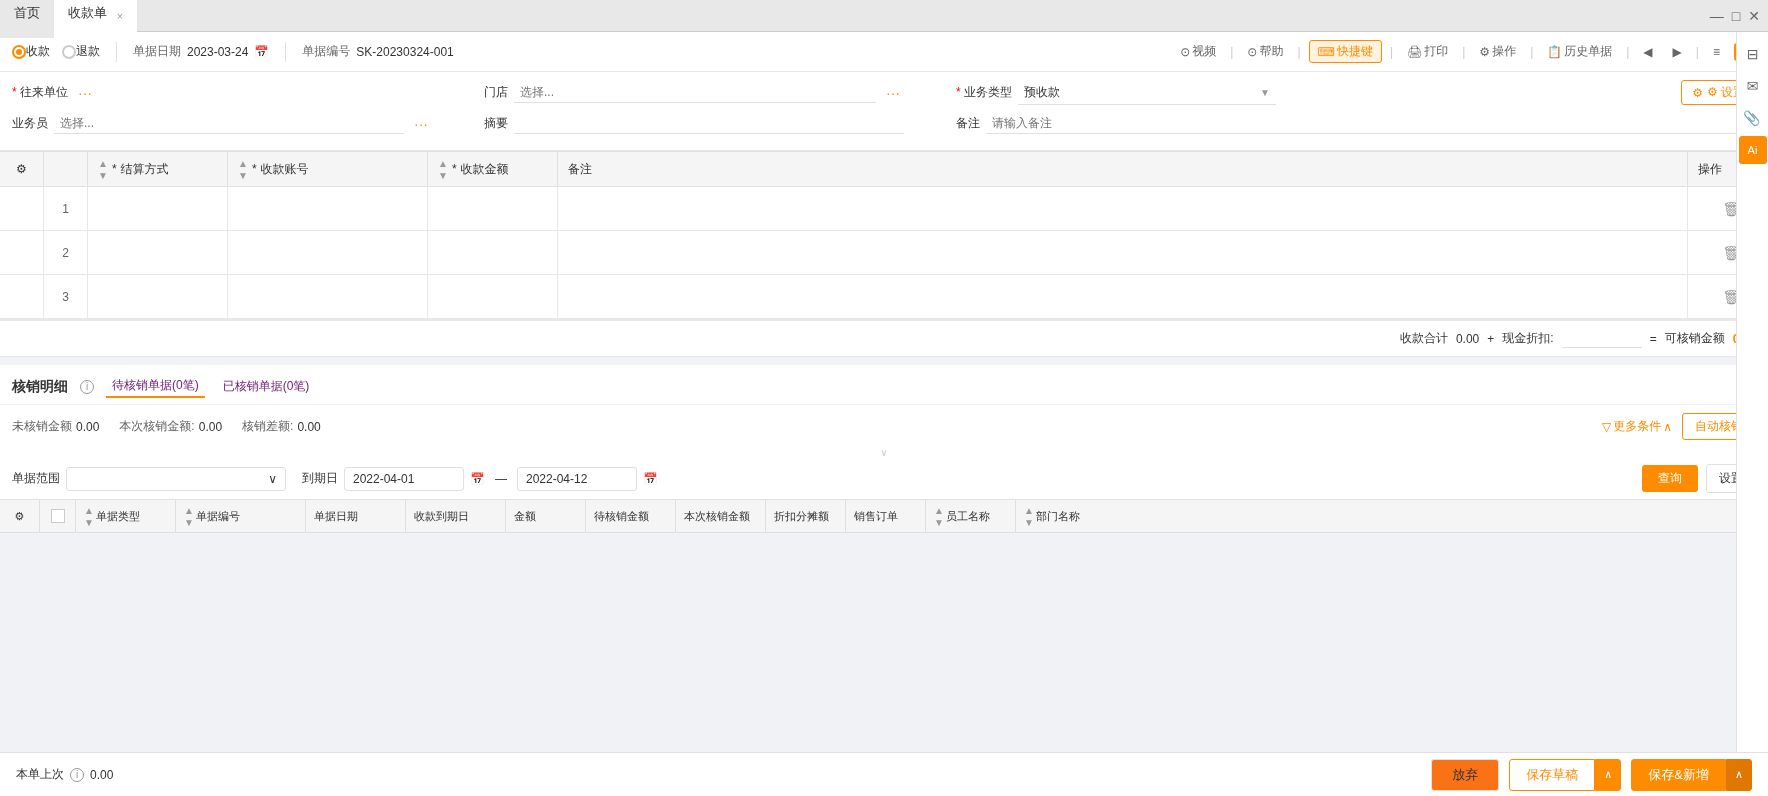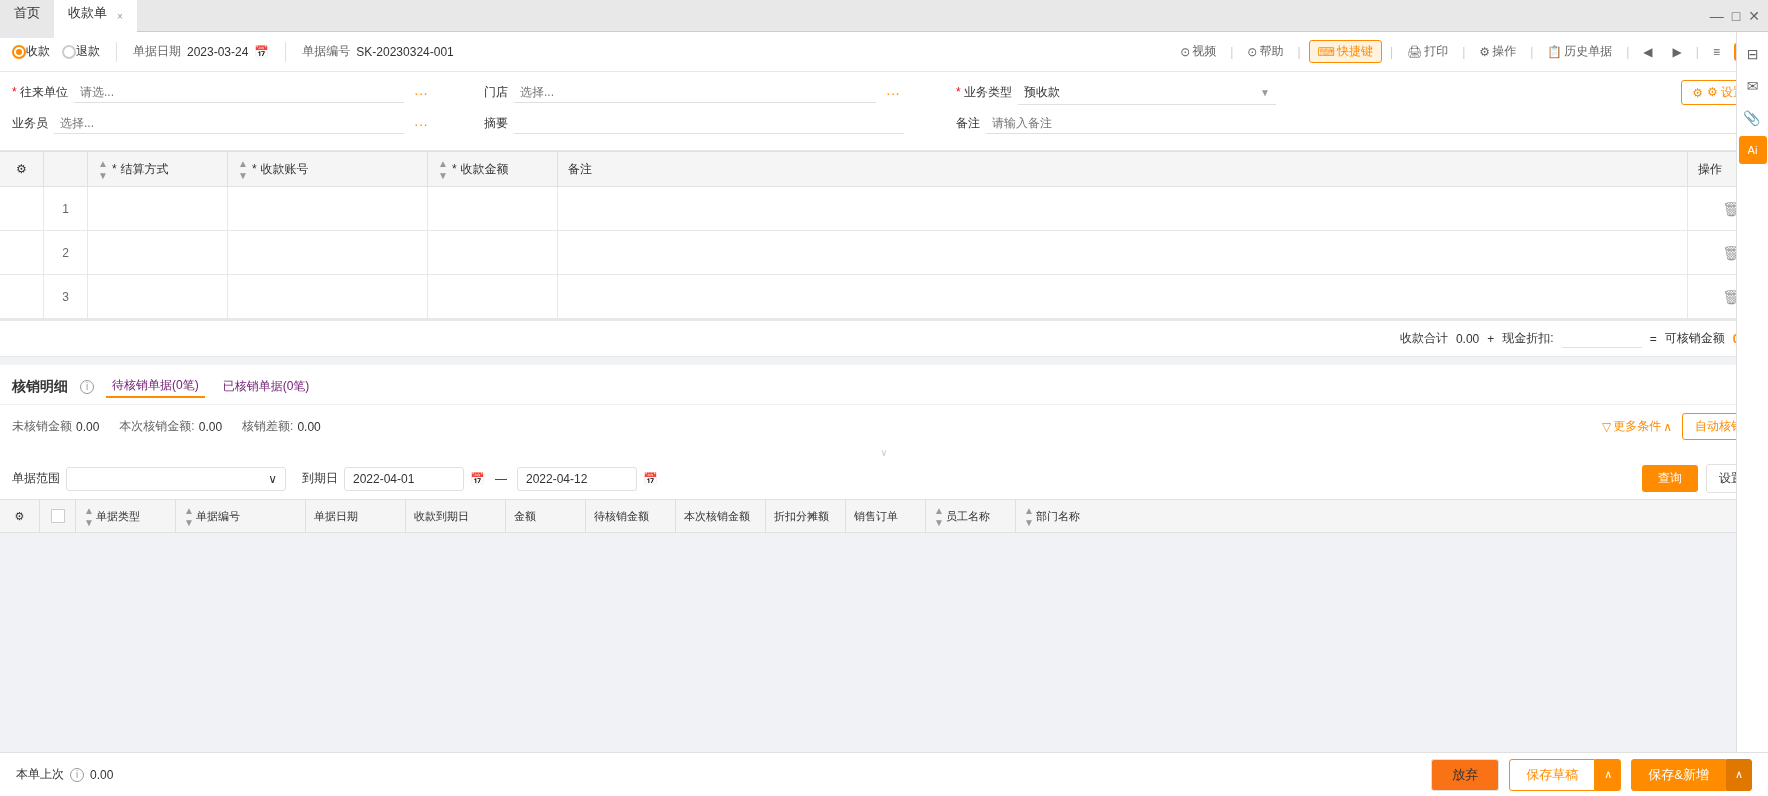--- a/index.html
+++ b/index.html
@@ -438,21 +438,20 @@
       <div class="icon-btn" style="background:#ff8c00;color:#fff;border-radius:3px;padding:2px 6px;">
         <span>⊞</span>
       </div>
     </div>
   </div>
 
   <div class="form-area">
     <div class="form-row">
       <div class="form-field" style="flex:0 0 420px;">
         <span class="field-label required">往来单位</span>
-        <input class="field-input" style="width: 260px;" placeholder="请选...">
         <span class="more-icon">···</span>
       </div>
       <div class="form-field" style="flex:0 0 420px;margin-left:40px;">
         <span class="field-label">门店</span>
         <input class="field-input" style="width: 260px;" placeholder="选择...">
         <span class="more-icon">···</span>
       </div>
       <div class="form-field" style="margin-left:40px;flex:0 0 320px;justify-content:center;">
         <span class="field-label required">业务类型</span>
         <div class="select-field" style="width:200px;">

